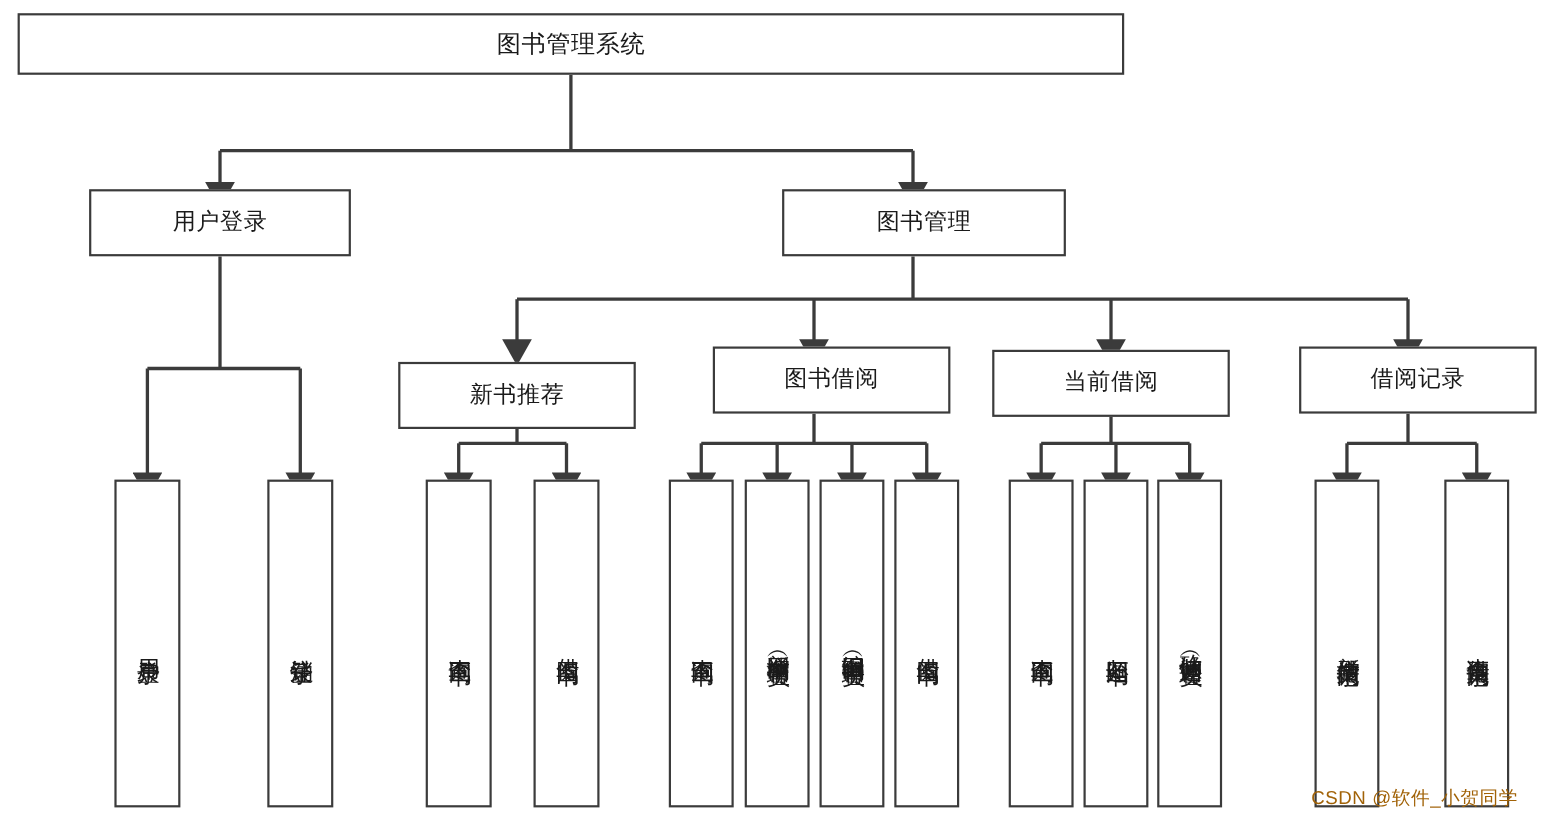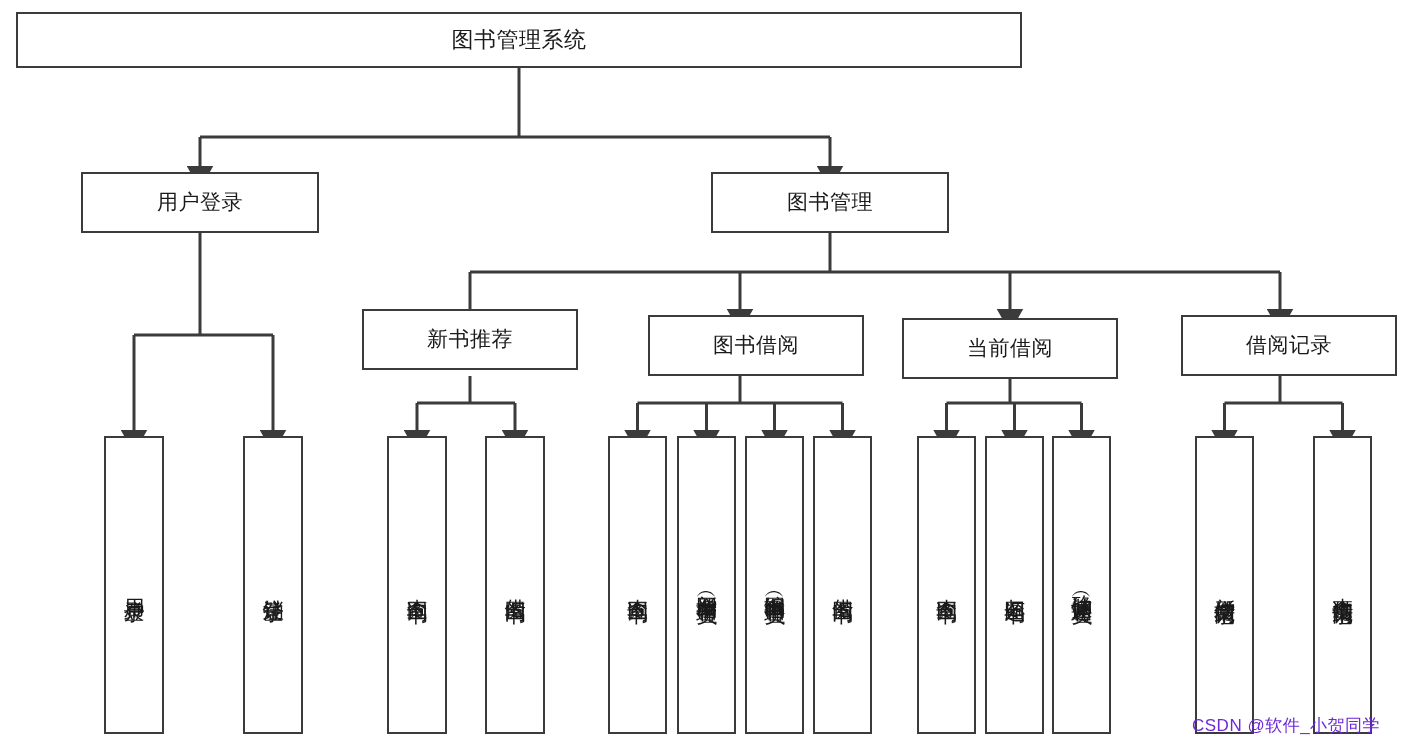--- a/index.html
+++ b/index.html
@@ -58,21 +58,21 @@
     writing-mode: vertical-rl;
     text-orientation: upright;
     font-size: 21px;
     line-height: 1.06;
     letter-spacing: 1.5px;
     white-space: nowrap;
     max-height: 272px;
   }
   .watermark {
     position: absolute;
-    color: #6d28d9;
+    color: #a16207;
     font-size: 17px;
     letter-spacing: 0.5px;
     white-space: nowrap;
     z-index: 3;
     user-select: none;
   }
 </style>
 </head>
 <body>
 
@@ -120,24 +120,24 @@
       </g>
   </svg>
 
   <div id="node-layer">
       <div class="node horiz root" style="left: 16px; top: 12px; width: 1006px; height: 56px;">
         <span class="node-label">图书管理系统</span>
       </div>
       <div class="node horiz" style="left: 81px; top: 172px; width: 238px; height: 61px;">
         <span class="node-label">用户登录</span>
       </div>
-      <div class="node horiz" style="left: 711px; top: 172px; width: 238px; height: 61px;">
+      <div class="node horiz" style="left: 711px; top: 172px; width: 258px; height: 61px;">
         <span class="node-label">图书管理</span>
       </div>
-      <div class="node horiz" style="left: 362px; top: 309px; width: 216px; height: 61px;">
+      <div class="node horiz" style="left: 362px; top: 329px; width: 216px; height: 61px;">
         <span class="node-label">新书推荐</span>
       </div>
       <div class="node horiz" style="left: 632px; top: 315px; width: 216px; height: 61px; margin-left: 16px;">
         <span class="node-label">图书借阅</span>
       </div>
       <div class="node horiz" style="left: 902px; top: 318px; width: 216px; height: 61px;">
         <span class="node-label">当前借阅</span>
       </div>
       <div class="node horiz" style="left: 1181px; top: 315px; width: 216px; height: 61px;">
         <span class="node-label">借阅记录</span>

